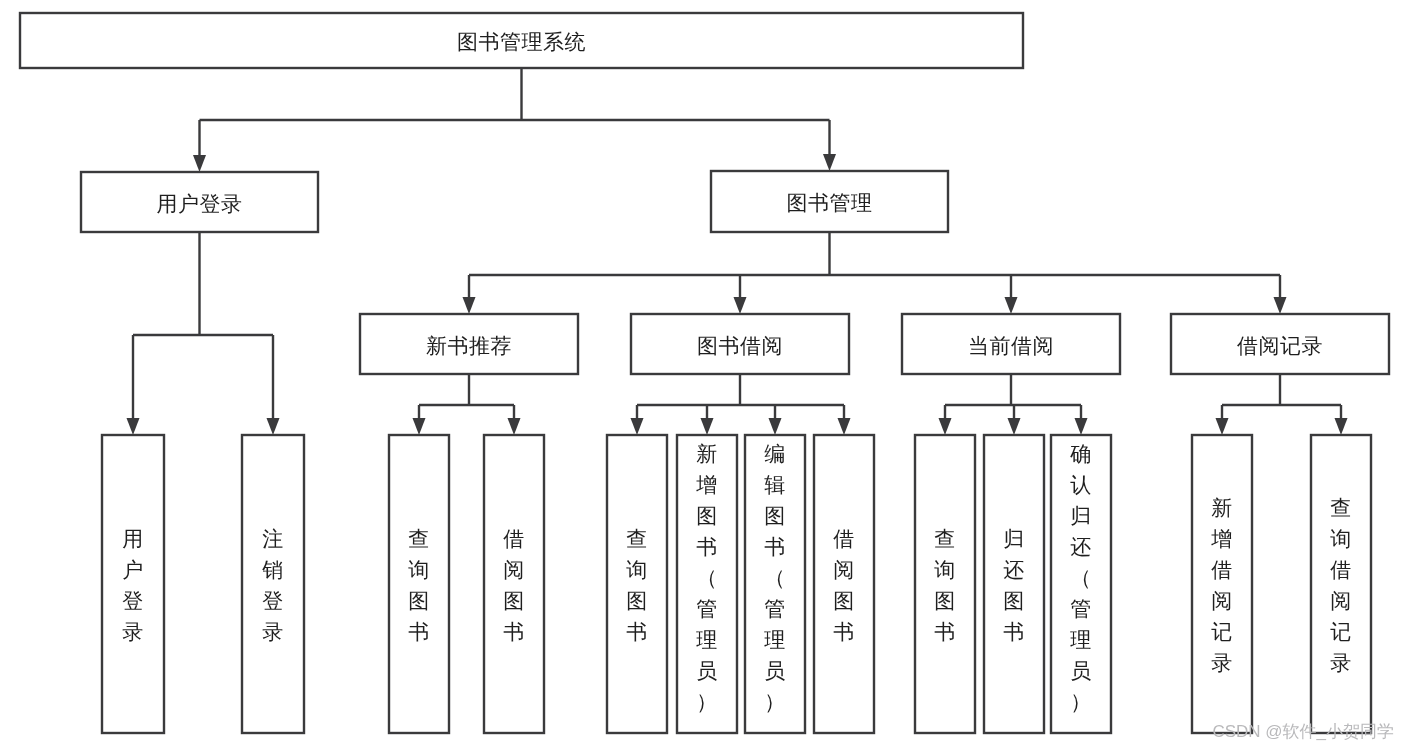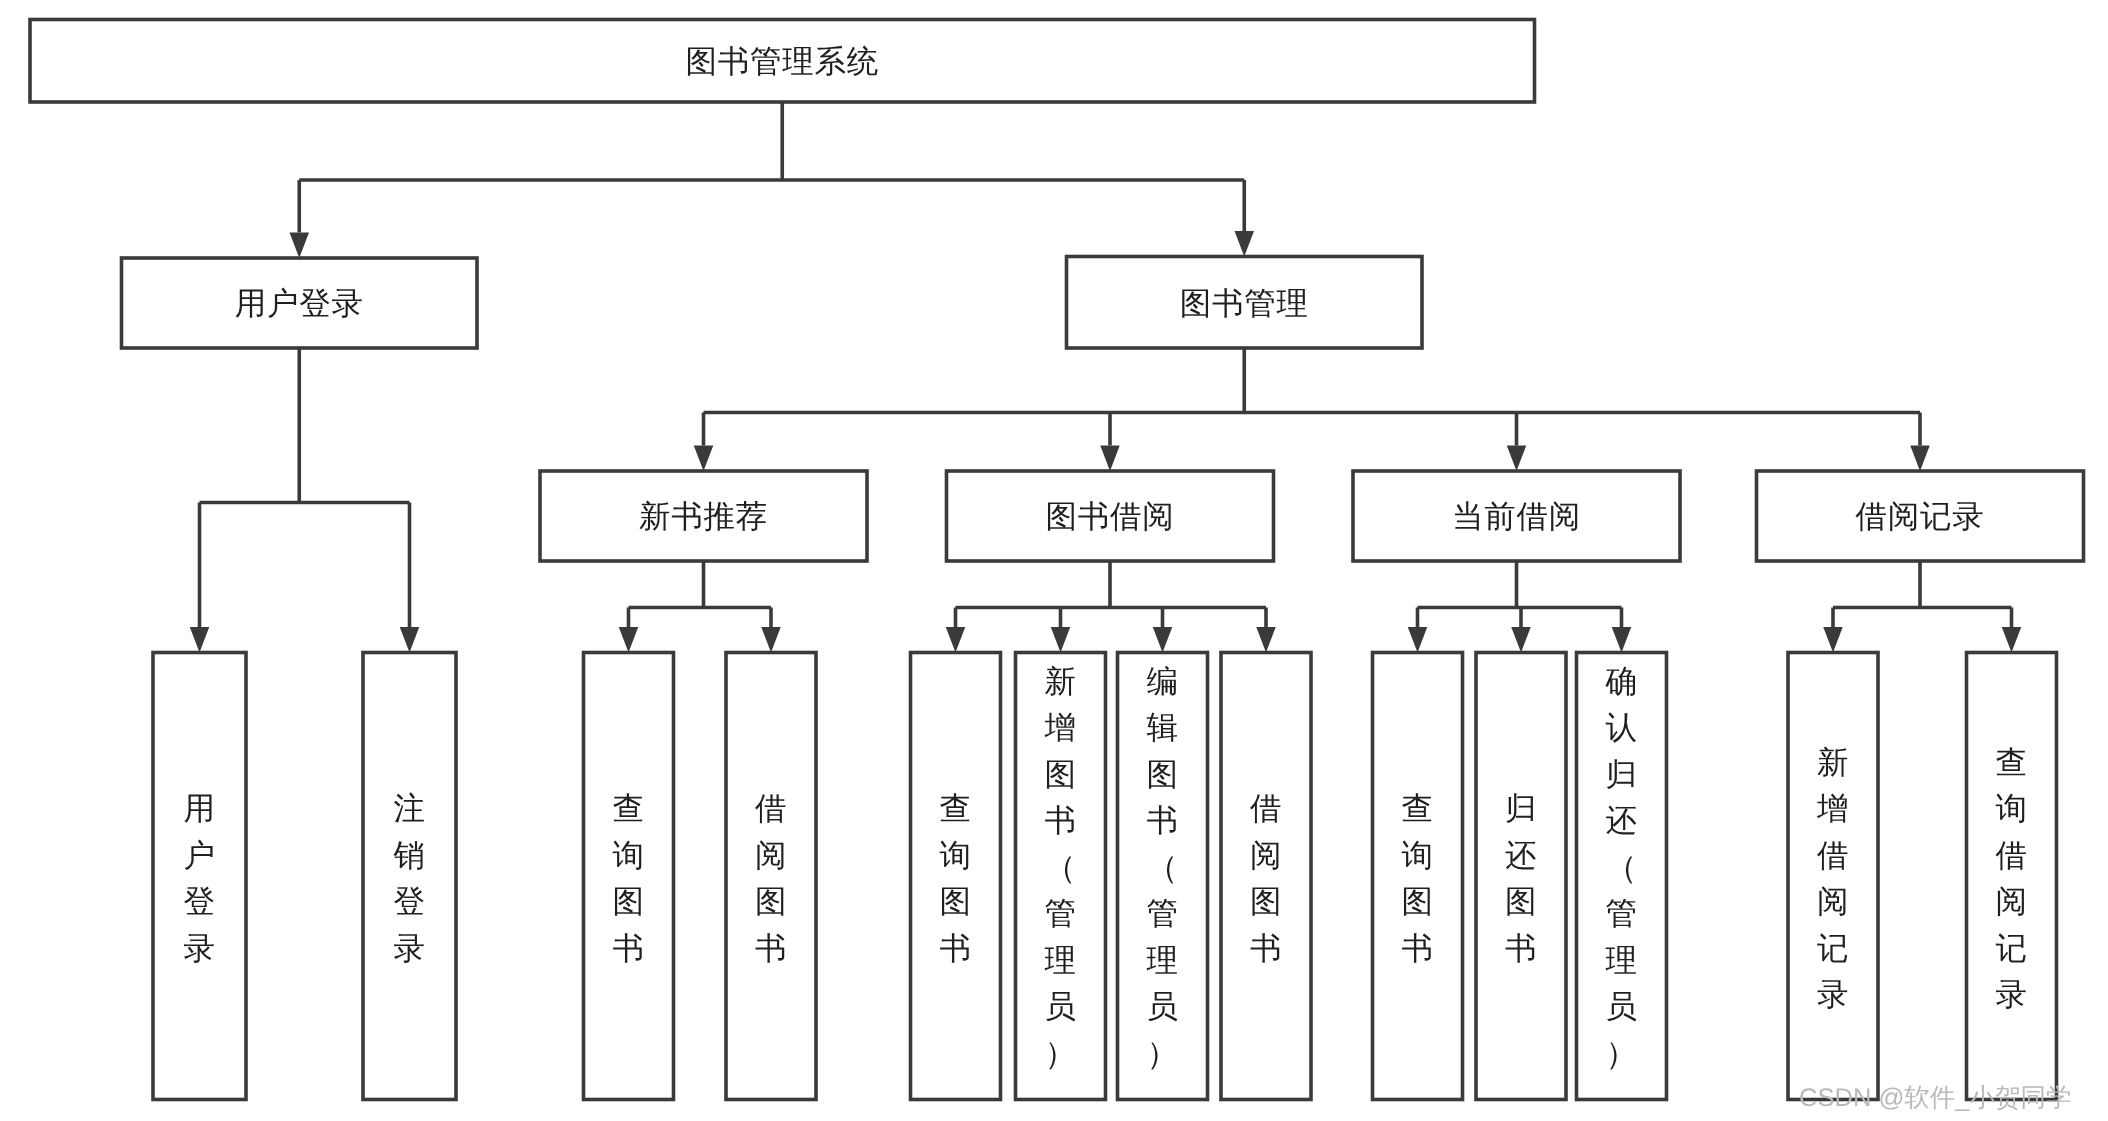--- a/index.html
+++ b/index.html
@@ -50,21 +50,21 @@
   }
   .node-label-v {
     font-family: "Liberation Sans", "DejaVu Sans", sans-serif;
     font-size: 21px;
     fill: #1f1f1f;
     text-anchor: middle;
     letter-spacing: 0.5px;
   }
   .watermark {
     position: absolute;
-    right: 24px;
+    right: 11px;
     bottom: 4px;
     font-family: "Liberation Sans", "DejaVu Sans", sans-serif;
     font-size: 17px;
     color: #b9b9bb;
     white-space: nowrap;
     user-select: none;
   }
 </style>
 </head>
 <body>

